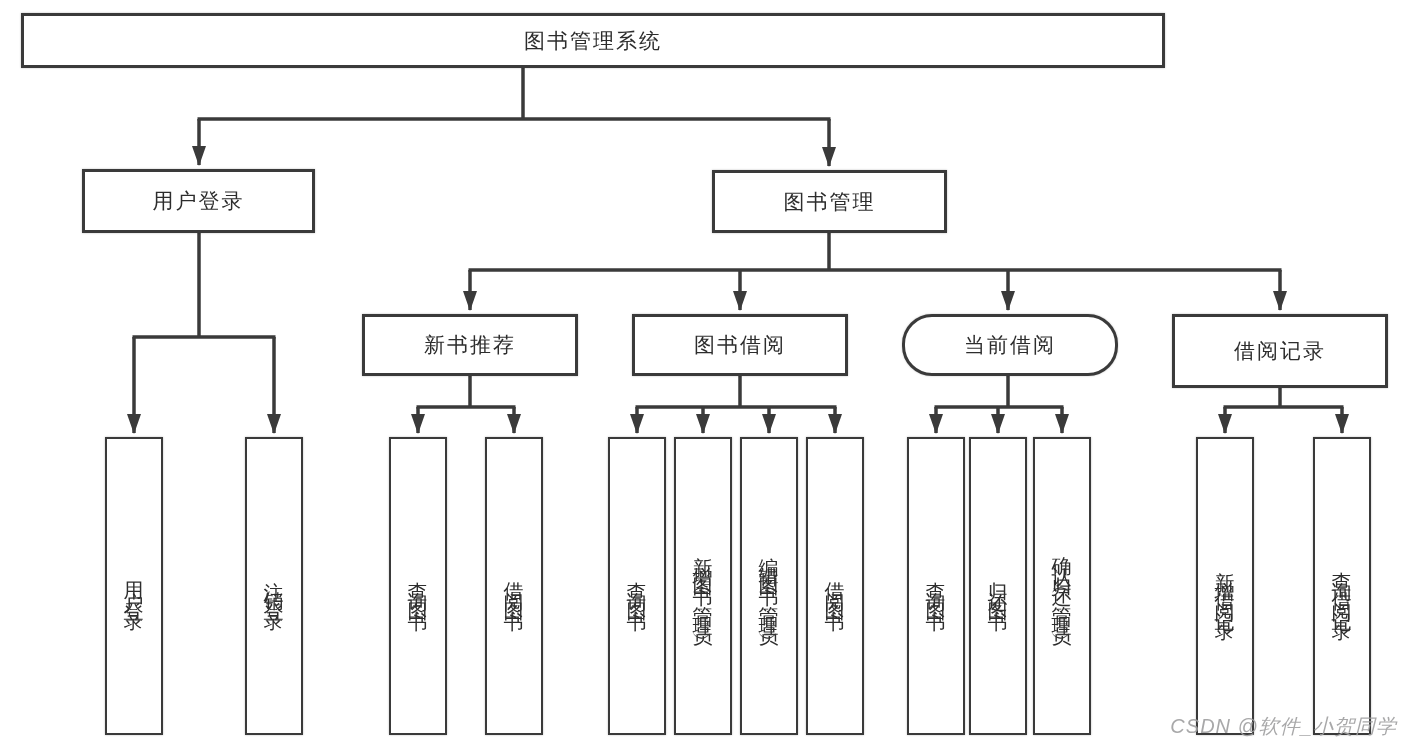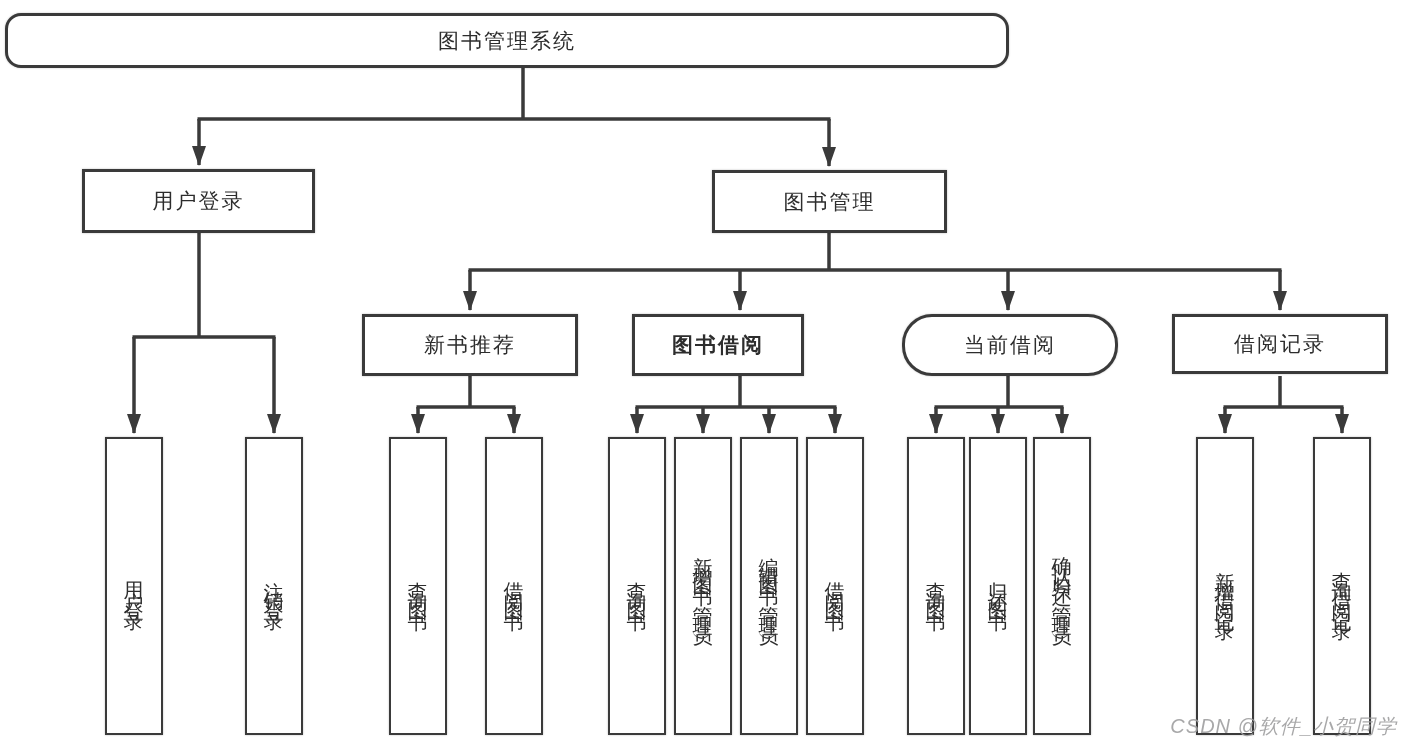--- a/index.html
+++ b/index.html
@@ -128,41 +128,41 @@
     </g>
 
     <g>
       <path class="wire" d="M1280,376 L1280,407"></path>
       <path class="wire" d="M1223.5,407 L1343.5,407"></path>
       <path class="wire" d="M1225,407 L1225,433" marker-end="url(#arw)"></path>
       <path class="wire" d="M1342,407 L1342,433" marker-end="url(#arw)"></path>
     </g>
   </svg>
 
-  <div class="hnode" style="left:5px; top:13px; width:1004px; height:55px;border-radius:16px;">
+  <div class="hnode" style="left:21px; top:13px; width:1144px; height:55px;">
     <span>图书管理系统</span>
   </div>
 
   <div class="hnode" style="left:82px; top:169px; width:233px; height:64px;">
     <span>用户登录</span>
   </div>
   <div class="hnode" style="left:712px; top:170px; width:235px; height:63px;">
     <span>图书管理</span>
   </div>
 
   <div class="hnode" style="left:362px; top:314px; width:216px; height:62px;">
     <span>新书推荐</span>
   </div>
-  <div class="hnode" style="left:632px; top:314px; width:172px; height:62px;font-weight:bold;">
+  <div class="hnode" style="left:632px; top:314px; width:216px; height:62px;">
     <span>图书借阅</span>
   </div>
   <div class="hnode" style="left:902px; top:314px; width:216px; height:62px;border-radius:30px;">
     <span>当前借阅</span>
   </div>
-  <div class="hnode" style="left:1172px; top:314px; width:216px; height:60px;">
+  <div class="hnode" style="left:1172px; top:314px; width:216px; height:74px;">
     <span>借阅记录</span>
   </div>
 
   <div class="vnode" style="left:105px;">
     <span>用户登录</span>
   </div>
   <div class="vnode" style="left:245px;">
     <span>注销登录</span>
   </div>
 

